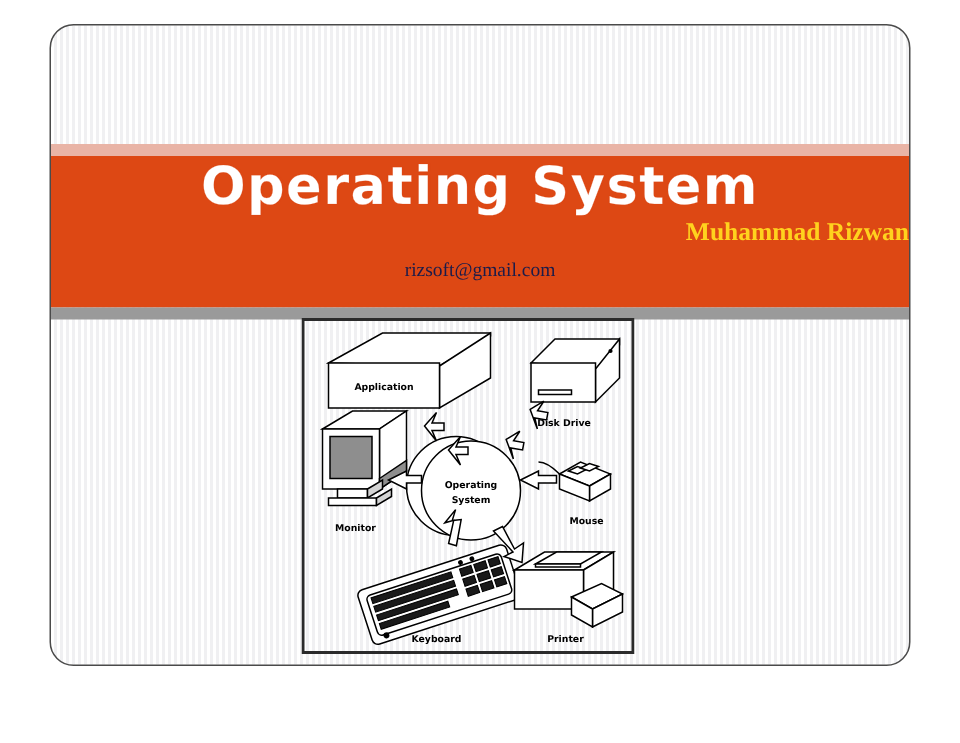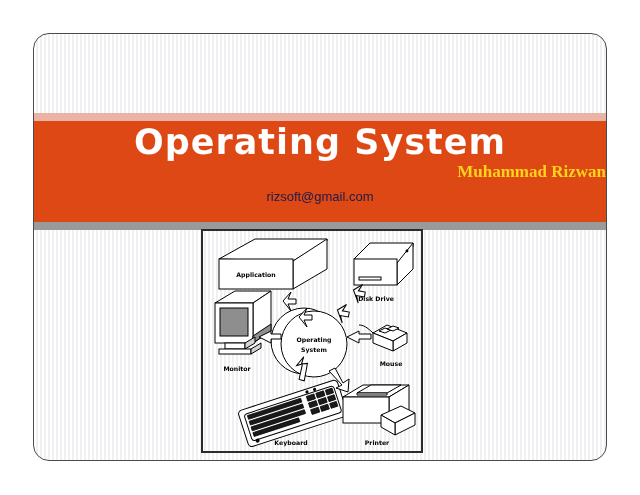--- a/index.html
+++ b/index.html
@@ -10,21 +10,21 @@
   body {
     width: 640px;
     height: 495px;
     overflow: hidden;
     font-family: "Liberation Sans", sans-serif;
   }
 
   #slide {
     position: absolute;
     left: 33px;
-    top: 33px;
+    top: 16px;
     width: 574px;
     height: 428px;
     box-sizing: border-box;
     border: 1px solid #4a4a4a;
     border-radius: 16px;
     overflow: hidden;
     background-color: #ffffff;
     background-image: repeating-linear-gradient(
       to right,
       #ffffff 0px,
@@ -74,21 +74,21 @@
   .slide-author {
     font-family: "Liberation Serif", serif;
     font-size: 17px;
     font-weight: bold;
     color: #ffd21e;
     margin: 2px 0 0 0;
     line-height: 1.1;
     text-align: right;
   }
   .slide-email {
-    font-family: Liberation Sans, sans-serif;
+    font-family: Liberation Serif, serif;
     font-size: 13px;
     color: #1c1c4a;
     margin: 9px 0 10px 0;
     line-height: 1.1;
   }
 
   
   #diagram {
     position: absolute;
     left: 167px;

